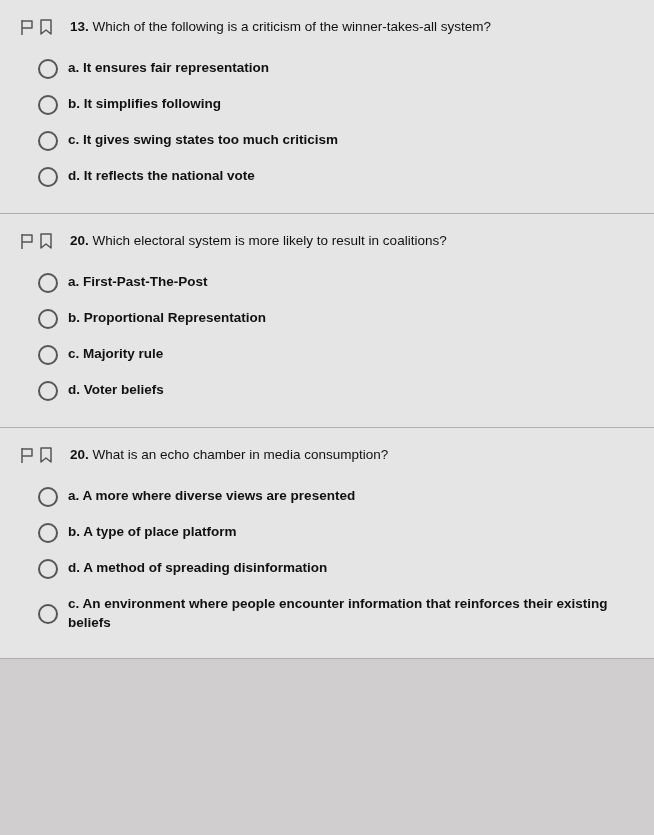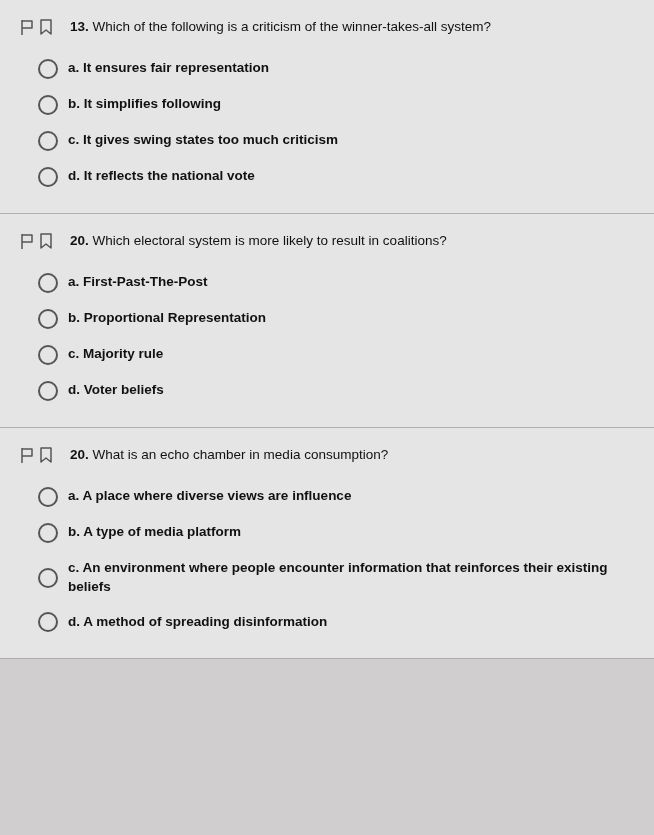--- a/index.html
+++ b/index.html
@@ -143,29 +143,29 @@
           </svg>
           <svg width="14" height="17" viewBox="0 0 14 17">
             <path d="M2 1 L12 1 L12 15 L7 11 L2 15 Z" stroke="#555" stroke-width="1.5" fill="none" stroke-linejoin="round"></path>
           </svg>
         </div>
         <span class="question-text"><span class="question-number">20.</span> What is an echo chamber in media consumption?</span>
       </div>
       <ul class="options-list">
         <li class="option-item">
           <span class="radio-circle"></span>
-          <span class="option-label">a. A place where diverse views are influence</span>
+          <span class="option-label">a. A more where diverse views are presented</span>
         </li>
         <li class="option-item">
           <span class="radio-circle"></span>
-          <span class="option-label">b. A type of media platform</span>
+          <span class="option-label">b. A type of place platform</span>
+        </li>
+        <li class="option-item">
+          <span class="radio-circle"></span>
+          <span class="option-label">d. A method of spreading disinformation</span>
         </li>
         <li class="option-item">
           <span class="radio-circle"></span>
           <span class="option-label">c. An environment where people encounter information that reinforces their existing beliefs</span>
-        </li>
-        <li class="option-item">
-          <span class="radio-circle"></span>
-          <span class="option-label">d. A method of spreading disinformation</span>
         </li>
       </ul>
     </div>
   </div>
 
 </body></html>

